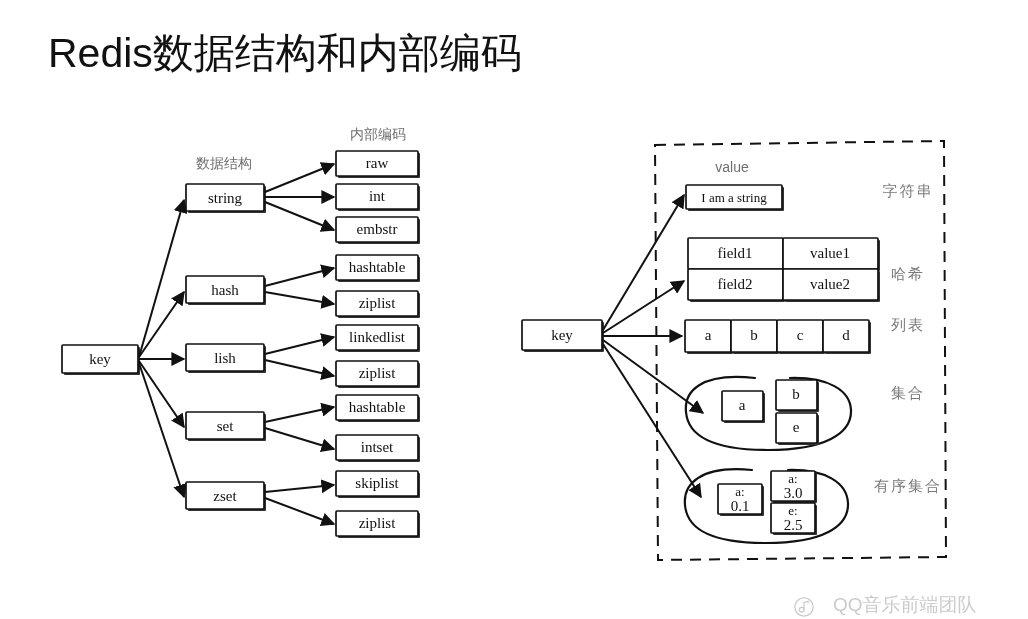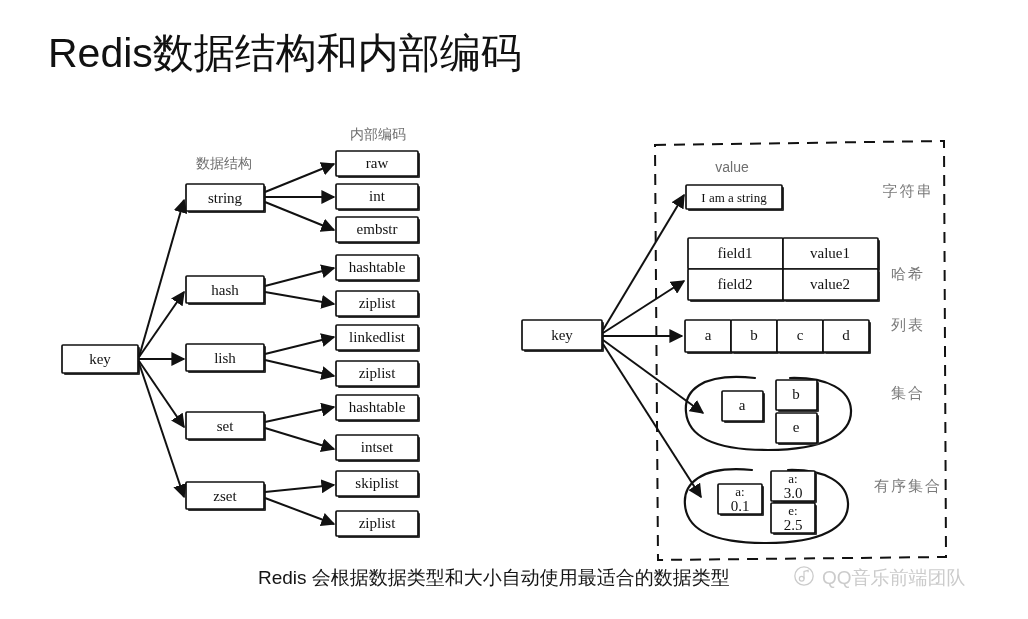--- a/index.html
+++ b/index.html
@@ -45,24 +45,24 @@
     left: 258px;
     top: 565px;
     font-family: "Liberation Sans", sans-serif;
     font-size: 19px;
     color: #151515;
     white-space: nowrap;
   }
   #watermark {
     position: absolute;
     left: 793px;
-    top: 565px;
+    top: 592px;
     display: flex;
-    align-items: flex-start;
-    gap: 7px;
+    align-items: flex-end;
+    gap: 18px;
     opacity: 0.45;
   }
   #watermark .wm-text {
     font-family: "Liberation Sans", sans-serif;
     font-size: 19px;
     color: #8d8d8d;
     white-space: nowrap;
   }
   .wm-logo {
     width: 22px;
@@ -310,21 +310,20 @@
 
       <rect class="bxsh" x="773" y="505" width="44" height="30" rx="1"></rect>
       <rect class="bx" x="771" y="503" width="44" height="30" rx="1"></rect>
       <text class="tsm" x="793" y="515">e:</text>
       <text class="t" x="793" y="530">2.5</text>
     </g>
     <text class="tcjk" x="908" y="491">有序集合</text>
 
   </svg>
 
-  <div class="caption">Redis 会根据数据类型和大小自动使用最适合的数据类型</div>
 
   <div id="watermark">
     <svg class="wm-logo" viewBox="0 0 24 24" xmlns="http://www.w3.org/2000/svg">
       <circle cx="12" cy="12" r="10" fill="none" stroke="#8d8d8d" stroke-width="1.4"></circle>
       <circle cx="9.5" cy="15" r="2.6" fill="none" stroke="#8d8d8d" stroke-width="1.3"></circle>
       <path d="M12 15 L12 7 L16.5 5.8 L16.5 8" fill="none" stroke="#8d8d8d" stroke-width="1.3"></path>
     </svg>
     <span class="wm-text">QQ音乐前端团队</span>
   </div>
 

